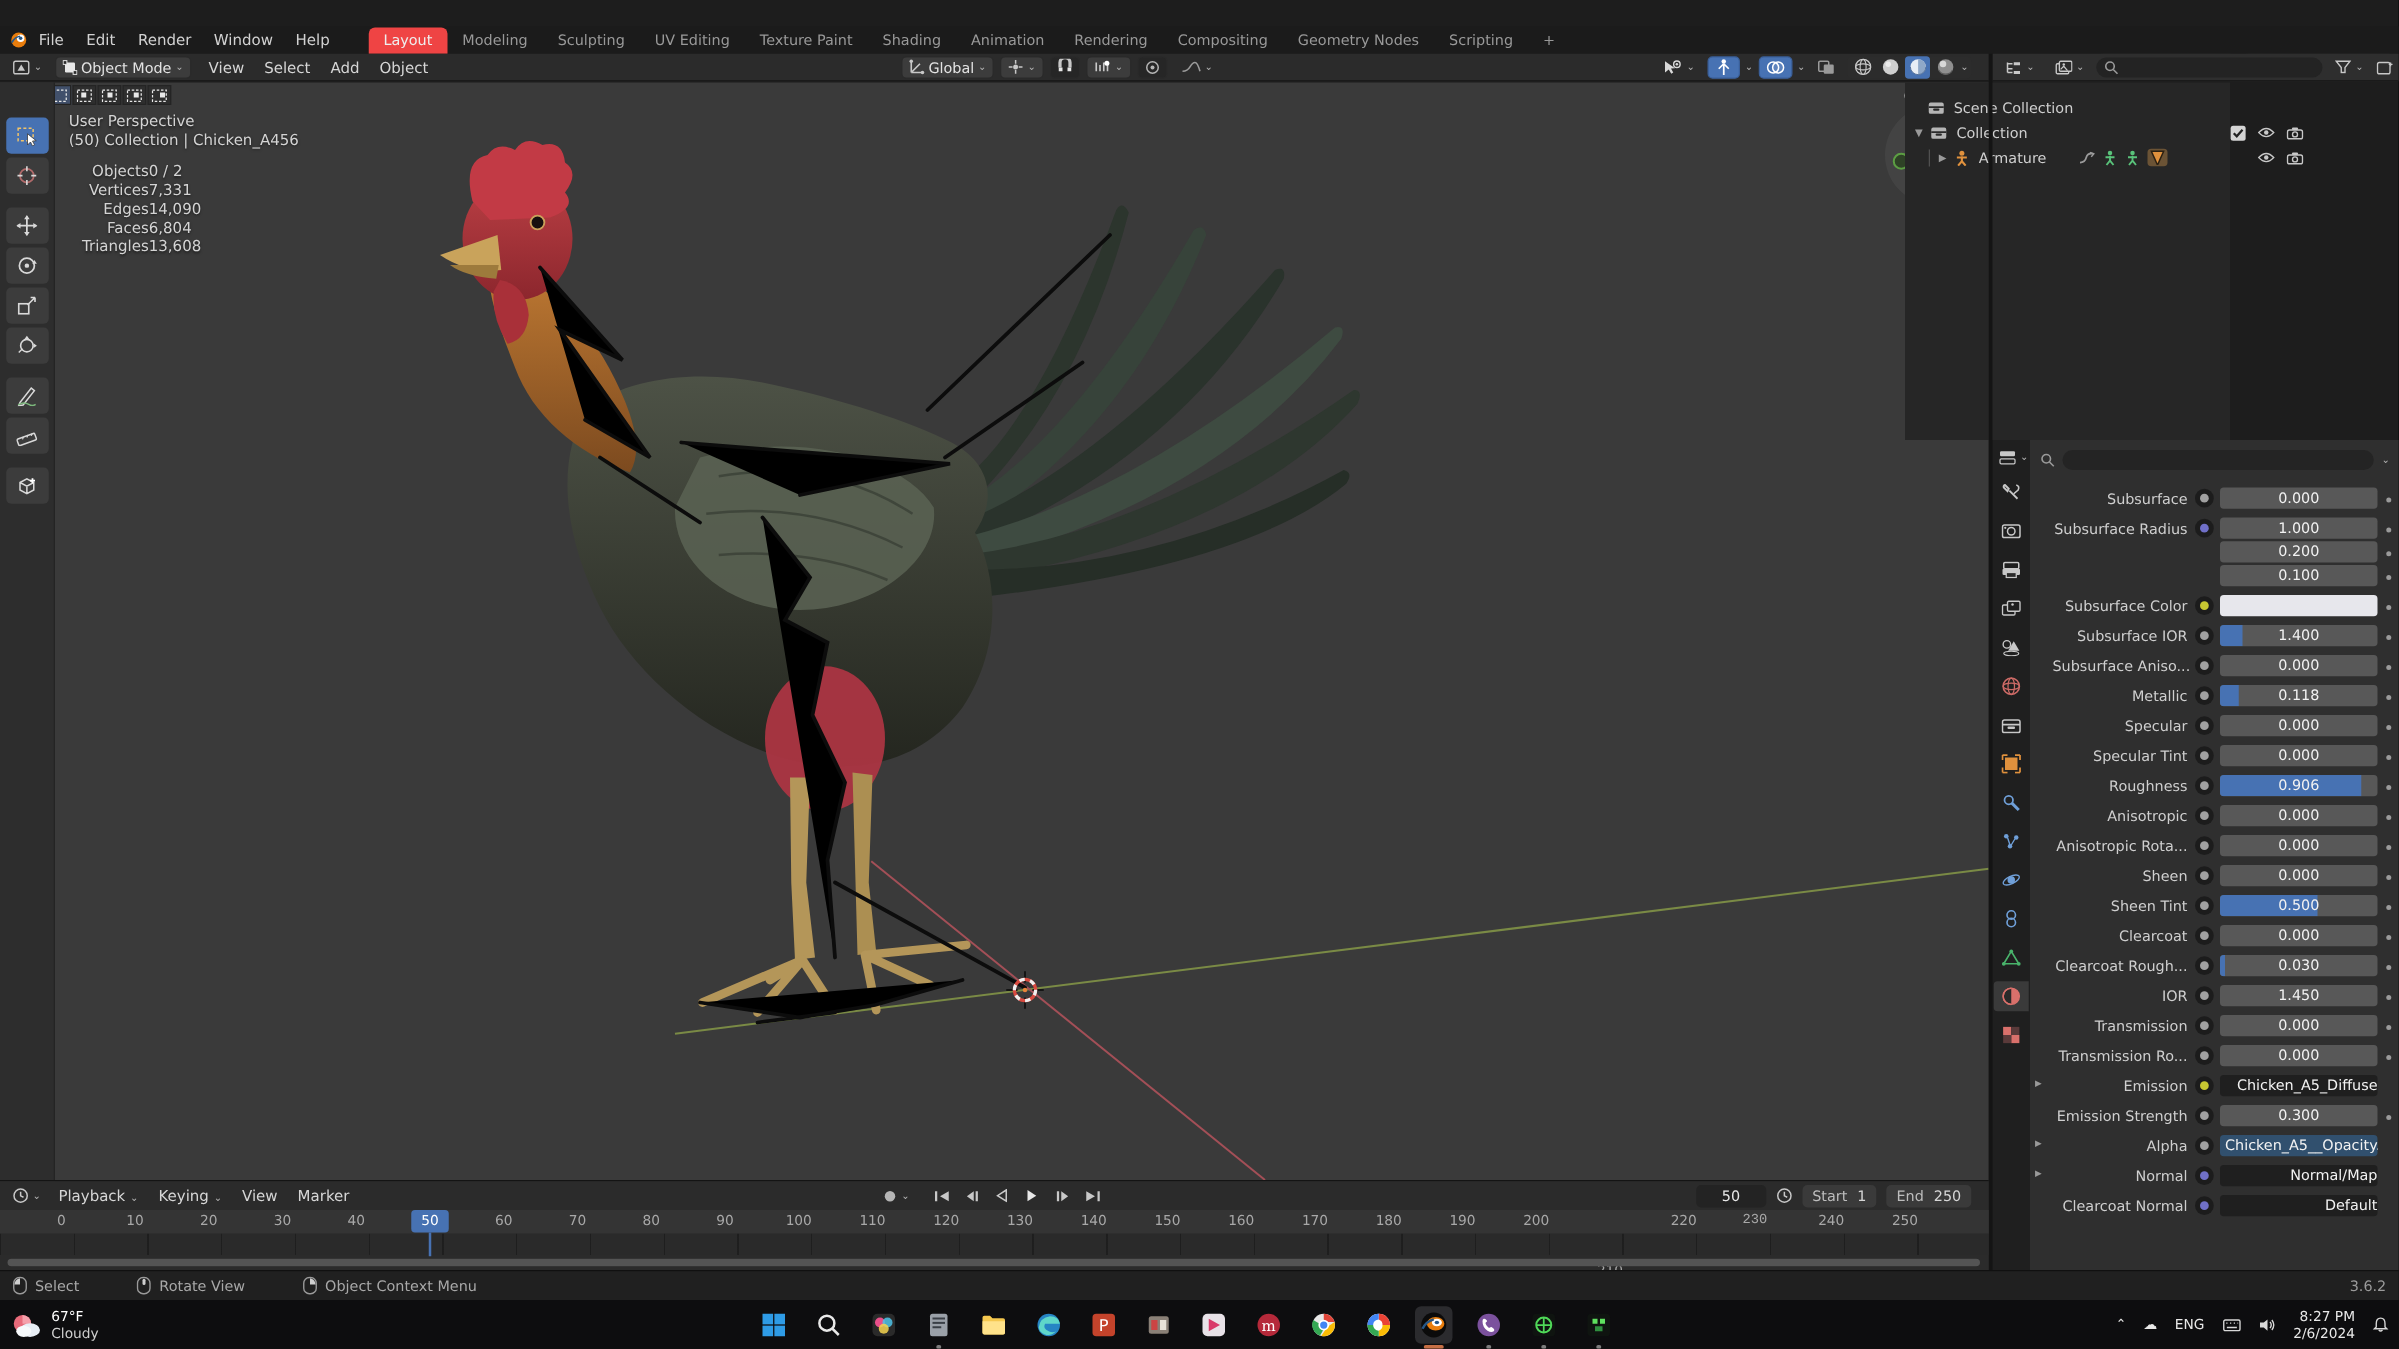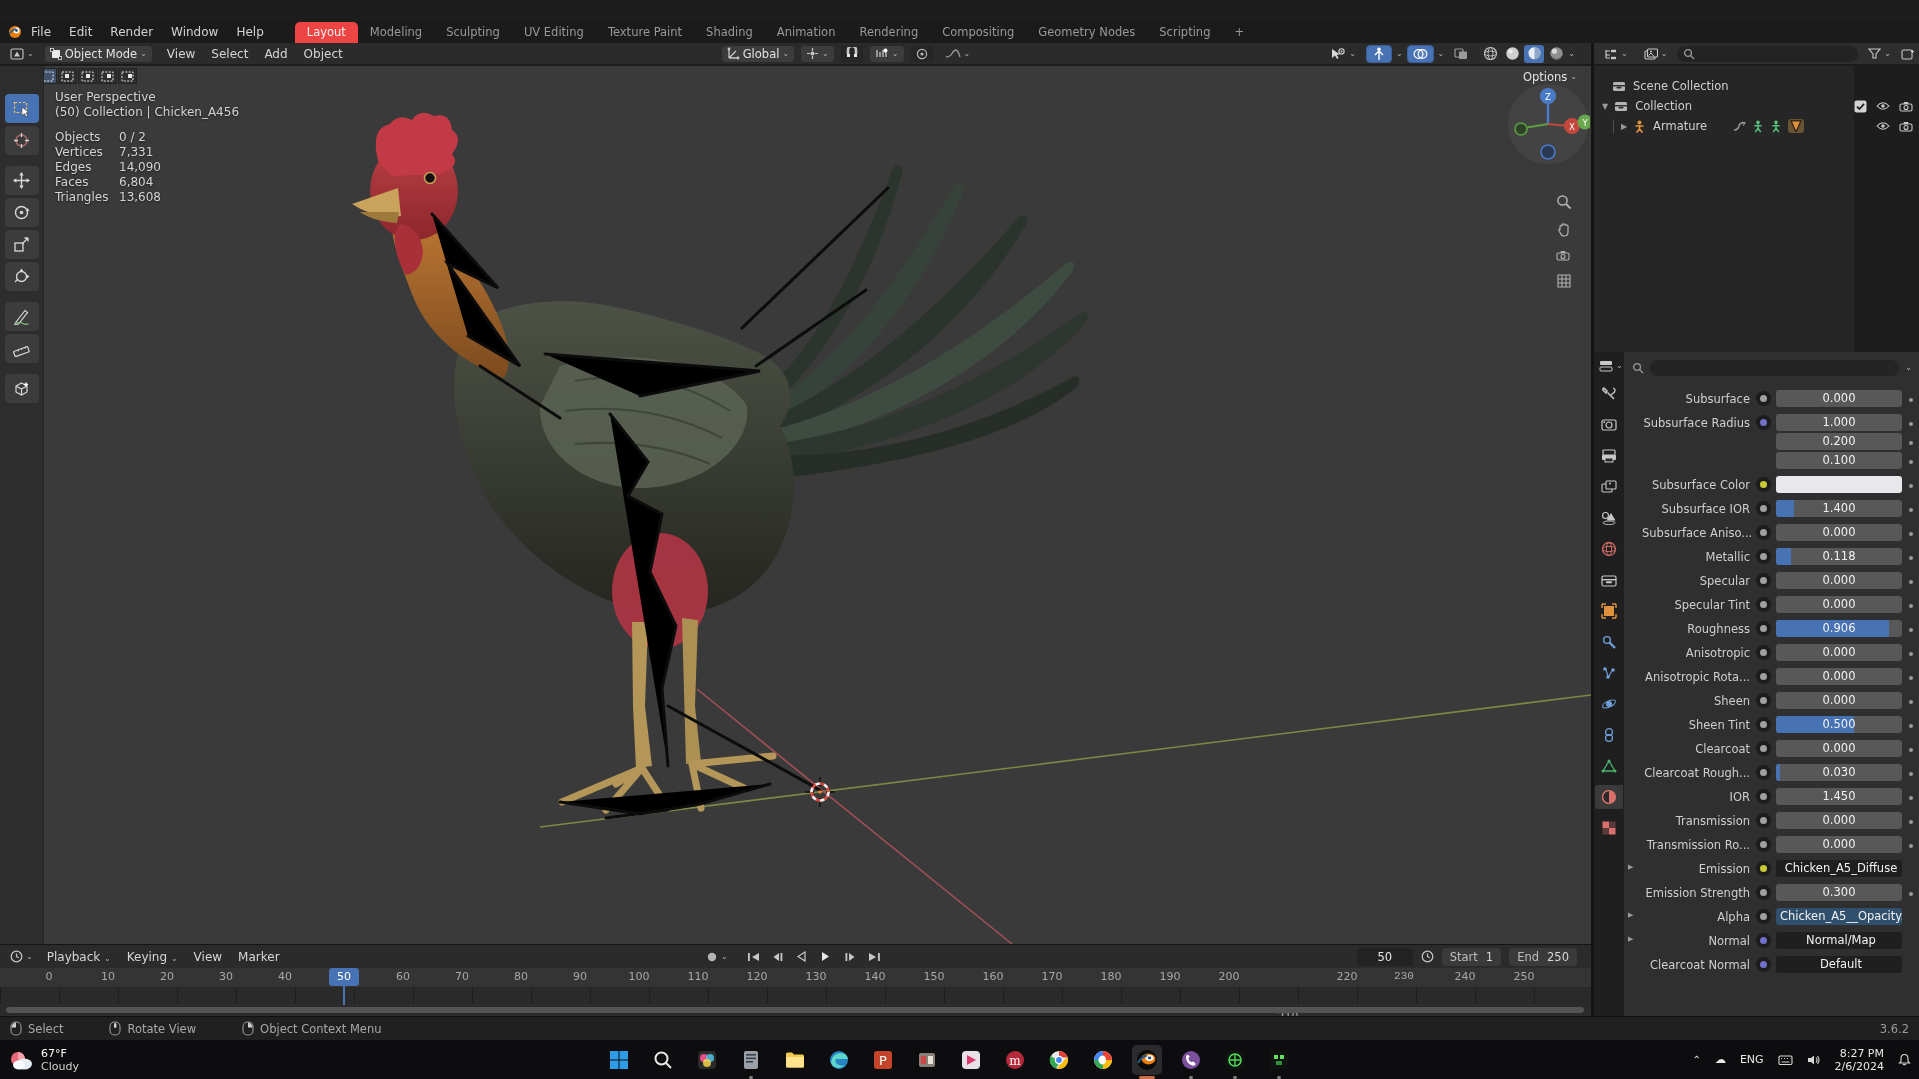--- a/index.html
+++ b/index.html
@@ -37,55 +37,55 @@
 
   
   #viewport { position:absolute; left:0; top:66px; width:1591px; height:879px; background:#3a3a3a; overflow:hidden; }
   #selmodes { position:absolute; left:38px; top:2px; display:flex; gap:1px; }
   .selmode { width:19px; height:16px; background:#2e2e2e; border:1px solid #242424; display:flex;
     align-items:center; justify-content:center; color:#c3c3c3; font-size:9px; }
   .selmode.active { background:#41506b; color:#fff; }
   #vp-overlay { position:absolute; left:55px; top:24px; color:#d4d4d4; font-size:12px;
     text-shadow:0 1px 2px rgba(0,0,0,.5); }
   #vp-overlay .line { height:15px; }
-  #vp-stats { margin-top:10px; }
+  #vp-stats { margin-top:10px;text-align:right; }
   #vp-stats .srow { display:flex; height:15px; }
   #vp-stats .sl { width:64px; }
   #options-chip { position:absolute; right:8px; top:2px; }
   #gizmo { position:absolute; left:1506px; top:16px; width:84px; height:84px; }
   #navicons { position:absolute; left:1556px; top:128px; display:flex; flex-direction:column; gap:12px; opacity:.85; }
   #toolbar { position:absolute; left:0; top:66px; width:44px; height:879px; background:#2d2d2d;
     border-right:1px solid #242424; display:flex; flex-direction:column; align-items:center; padding-top:28px; gap:3px; }
   .tbtn { width:34px; height:29px; background:#3c3c3c; border-radius:4px; display:flex; align-items:center;
     justify-content:center; }
   .tbtn.active { background:#4772b3; }
   .tbtn.gap { margin-top:8px; }
 
   
   #outliner-header { position:absolute; left:1594px; top:43px; width:325px; height:22px; background:#2e2e2e;
     display:flex; align-items:center; gap:4px; padding:0 4px; border-bottom:1px solid #1a1a1a; }
-  #outliner { position:absolute; left:1594px; top:66px; width:260px; height:286px; background:#262626; font-size:11.5px; }
+  #outliner { position:absolute; left:1524px; top:66px; width:260px; height:286px; background:#262626; font-size:11.5px; }
   .orow { position:absolute; left:0; width:325px; height:20px; display:flex; align-items:center; color:#cfcfcf; }
   .orow .ricons { position:absolute; right:6px; display:flex; gap:9px; align-items:center; }
   #props-tabs { position:absolute; left:1594px; top:352px; width:30px; height:664px; background:#1f1f1f;
     display:flex; flex-direction:column; align-items:center; padding-top:30px; gap:7px; }
   .ptab { width:28px; height:24px; display:flex; align-items:center; justify-content:center; border-radius:3px 0 0 3px; }
   .ptab.active { background:#3a3a3a; }
   #props { position:absolute; left:1624px; top:352px; width:295px; height:664px; background:#2f2f2f; }
   #props-search { position:absolute; left:8px; top:7px; width:280px; height:18px; display:flex; align-items:center; gap:6px; }
   #prop-rows { position:absolute; left:4px; top:38px; width:288px; }
   .prow { display:flex; align-items:flex-start; margin-bottom:7px; }
   .plabel { width:108px; text-align:right; color:#cfcfcf; font-size:11.5px; padding-top:2px; white-space:nowrap; }
   .parrow { width:14px; padding-top:3px; color:#9a9a9a; font-size:7px; text-align:left; }
   .socket { width:15px; height:15px; border-radius:50%; background:#1c1c1c; margin:1px 5px 0 6px; flex:none;
     display:flex; align-items:center; justify-content:center; }
   .socket i { width:7px; height:7px; border-radius:50%; display:block; }
   .pfield { position:relative; width:126px; height:17px; background:#585858; border-radius:3px; overflow:hidden;
     color:#f2f2f2; font-size:11.5px; text-align:center; line-height:17px; flex:none; }
-  .pfield.dark { background:#1f1f1f; text-align:center; padding-left:4px; }
+  .pfield.dark { background:#1f1f1f; text-align:right; padding-left:4px; }
   .pfield.sel { background:#31506e; }
   .pfield .fill { position:absolute; left:0; top:0; bottom:0; background:#4772b3; }
   .pfield .txt { position:relative; }
   .keydot { width:4px; height:4px; border-radius:50%; background:#9a9a9a; margin:8px 0 0 7px; flex:none; }
   .vstack { display:flex; flex-direction:column; gap:2px; }
 
   
   #timeline { position:absolute; left:0; top:945px; width:1591px; height:71px; background:#2b2b2b; }
   #tl-header { position:absolute; left:0; top:0; width:1591px; height:23px; display:flex; align-items:center; }
   #tl-ruler { position:absolute; left:0; top:23px; width:1591px; height:19px; background:#343434; }

